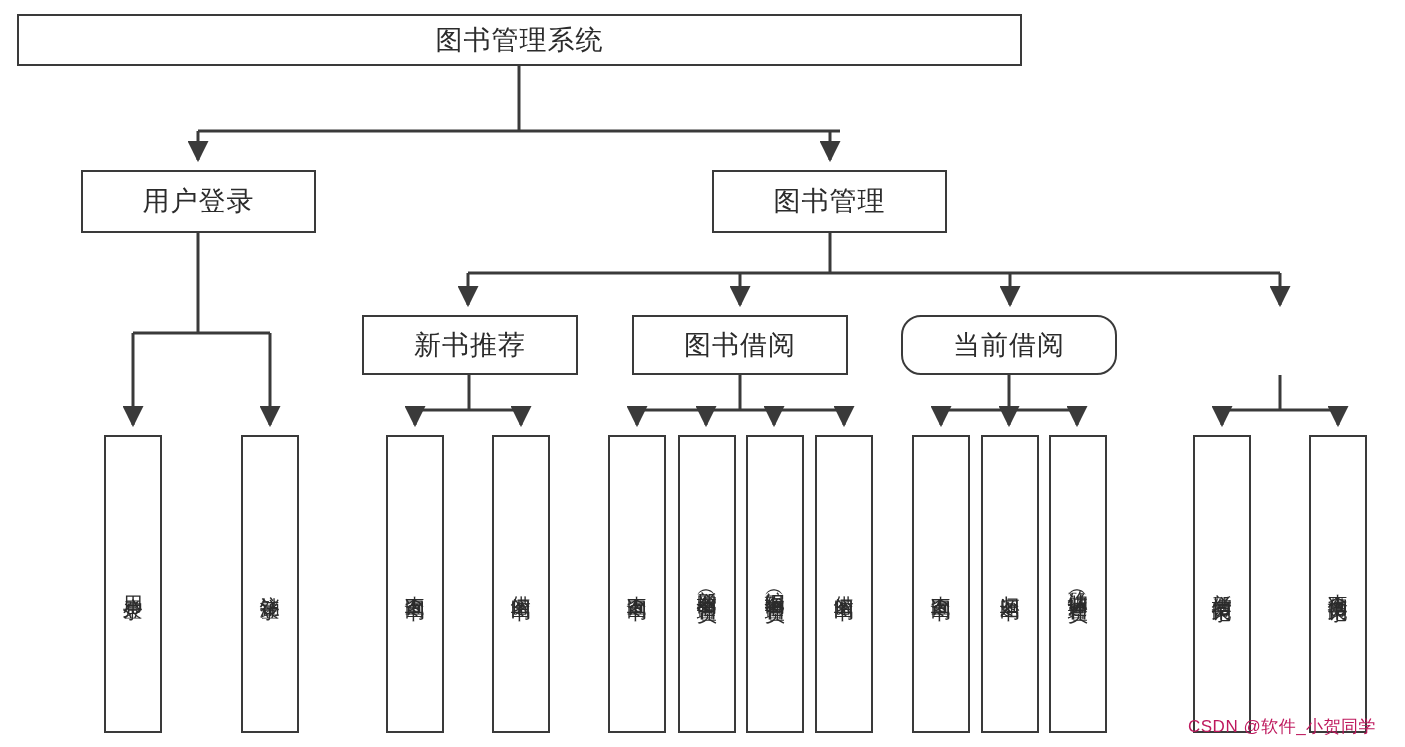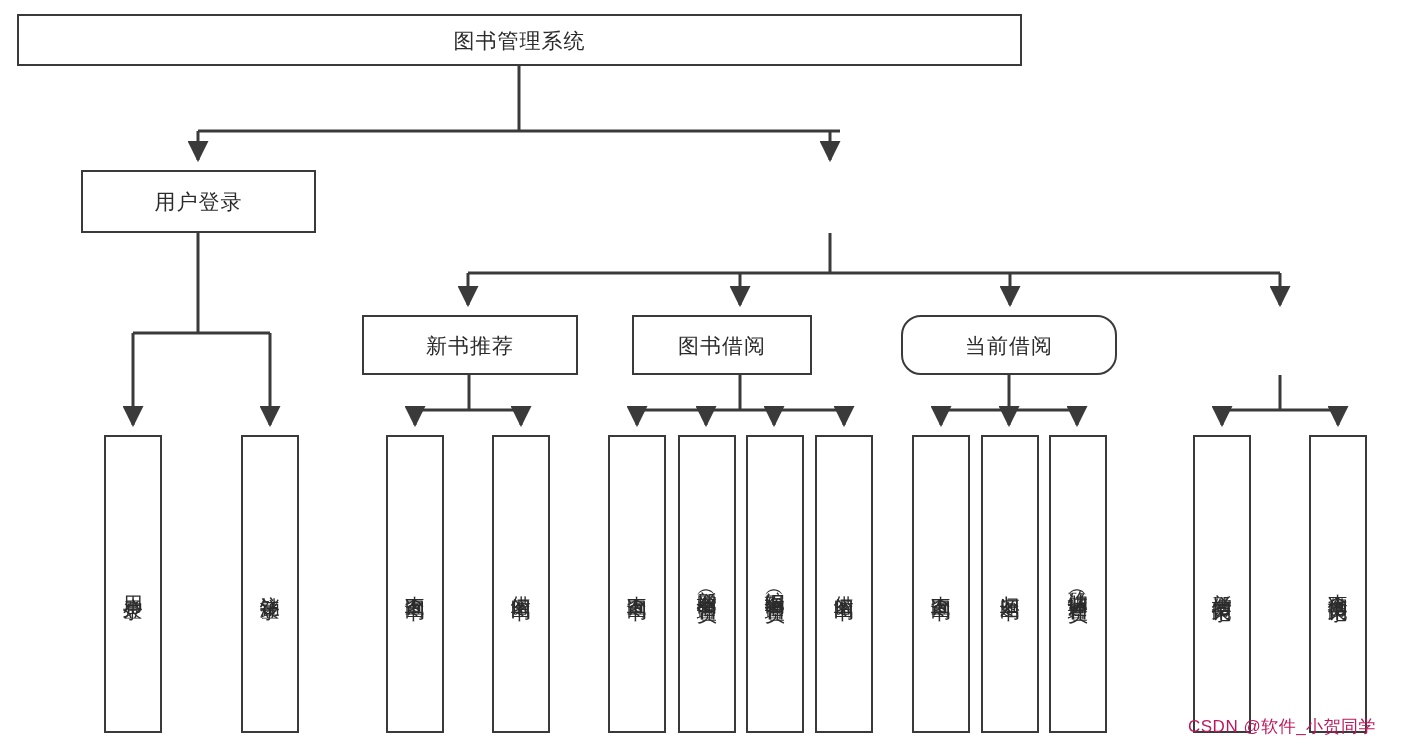--- a/index.html
+++ b/index.html
@@ -29,21 +29,21 @@
     position: absolute;
     box-sizing: border-box;
     border: 2px solid #3a3a3a;
     background: #ffffff;
     display: flex;
     align-items: center;
     justify-content: center;
     color: #2b2b2b;
   }
   .node.horiz {
-    font-size: 21px;
+    font-size: 27px;
     letter-spacing: 1px;
     line-height: 1;
   }
   .node.vert {
     writing-mode: vertical-rl;
     text-orientation: upright;
     font-size: 20px;
     line-height: 1.12;
     letter-spacing: 2px;
     padding: 4px 0;
@@ -118,25 +118,28 @@
     </g>
   </svg>
 
   <div class="node horiz" style="left:17px; top:14px; width:1005px; height:52px;">
     <span class="lbl">图书管理系统</span>
   </div>
 
   <div class="node horiz" style="left:81px; top:170px; width:235px; height:63px;">
     <span class="lbl">用户登录</span>
   </div>
+  <div class="node horiz" style="left:712px; top:170px; width:235px; height:63px;">
+    <span class="lbl">图书管理</span>
+  </div>
 
   <div class="node horiz" style="left:362px; top:315px; width:216px; height:60px;">
     <span class="lbl">新书推荐</span>
   </div>
-  <div class="node horiz" style="left:632px; top:315px; width:180px; height:60px;">
+  <div class="node horiz" style="left:632px; top:315px; width:216px; height:60px;">
     <span class="lbl">图书借阅</span>
   </div>
   <div class="node horiz" style="left:901px; top:315px; width:216px; height:60px;border-radius:20px;">
     <span class="lbl">当前借阅</span>
   </div>
 
   <div class="node vert" style="left:104px; top:435px; width:58px; height:298px;">
     <span class="lbl">用户登录</span>
   </div>
   <div class="node vert" style="left:241px; top:435px; width:58px; height:298px;">

